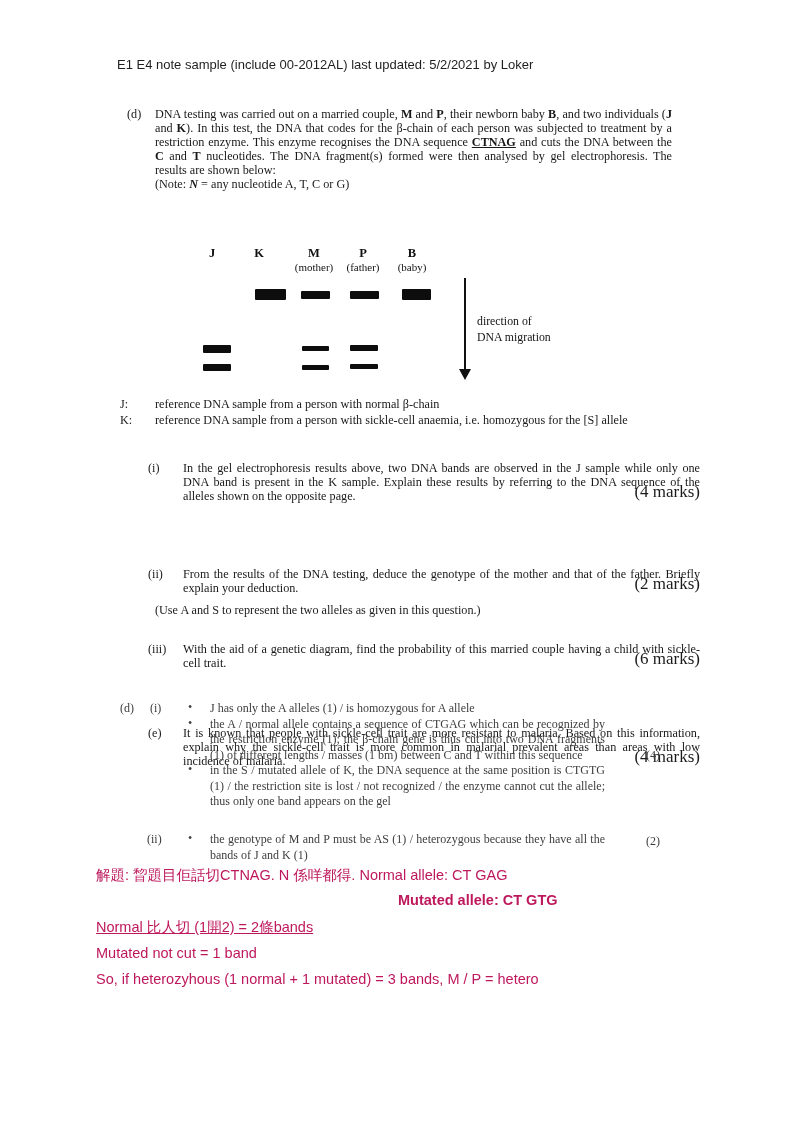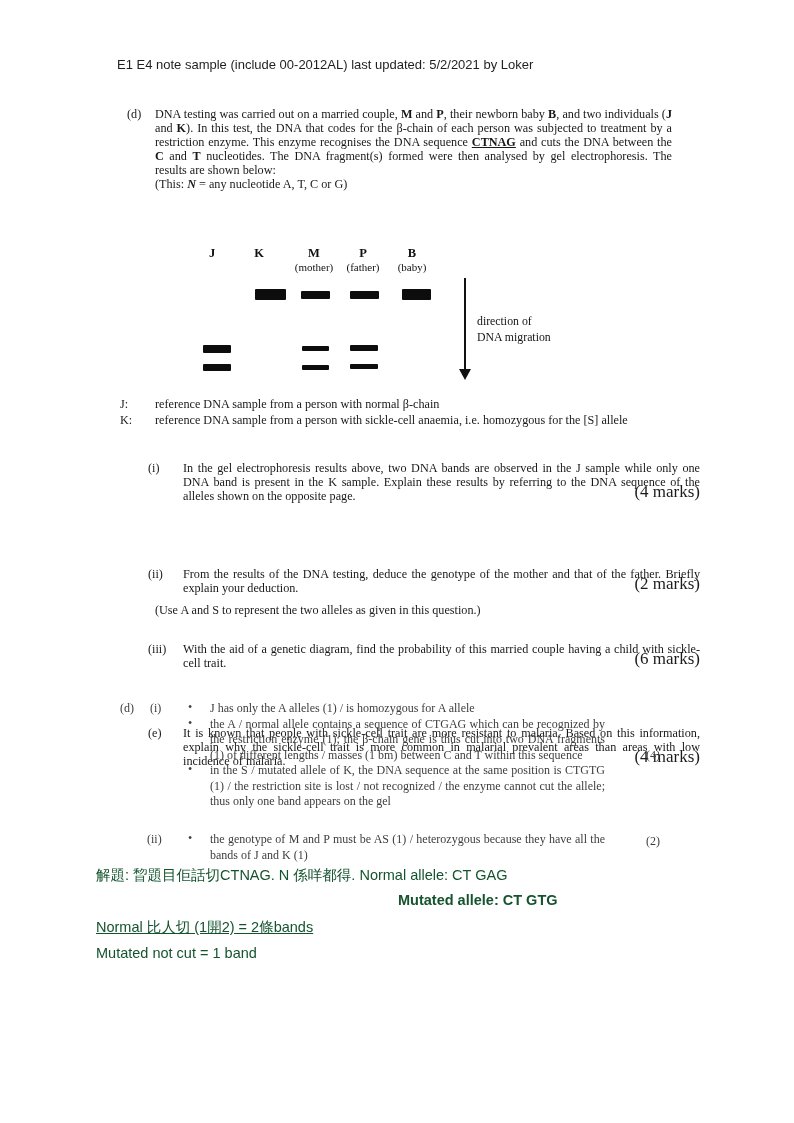--- a/index.html
+++ b/index.html
@@ -51,34 +51,34 @@
   .ans-label { position:absolute; font-size:12px; color:#3d3d3d; }
   .bullets { position:absolute; left:185px; width:422px; }
   .bullet-row { position:relative; margin-bottom:0; }
   .bullet-dot { position:absolute; left:3px; top:-1px; font-size:12px; color:#3d3d3d; }
   .bullet-text { margin-left:25px; width:395px; text-align:justify; }
   .ans-marks { position:absolute; font-size:12px; color:#3d3d3d; }
 
   
   .note-line {
     position:absolute; font-family:"Liberation Sans", sans-serif;
-    font-size:14.5px; color:#14532d; white-space:nowrap;
+    font-size:14.5px; color:#be185d; white-space:nowrap;
   }
 </style>
 </head>
 <body>
 
 <div class="page">
 
   <div class="header-line">E1 E4 note sample (include 00-2012AL) last updated: 5/2/2021 by Loker</div>
 
   <div class="q-block" style="top:107px;">
     <span class="q-label">(d)</span>
     <p class="q-text"><span>DNA testing was carried out on a married couple, </span><span style="font-weight: bold;">M</span><span> and </span><span style="font-weight: bold;">P</span><span>, their newborn baby </span><span style="font-weight: bold;">B</span><span>, and two individuals (</span><span style="font-weight: bold;">J</span><span> and </span><span style="font-weight: bold;">K</span><span>).  In this test, the DNA that codes for the β-chain of each person was subjected to treatment by a restriction enzyme.  This enzyme recognises the DNA sequence </span><span style="font-weight: bold; text-decoration: underline;">CTNAG</span><span> and cuts the DNA between the </span><span style="font-weight: bold;">C</span><span> and </span><span style="font-weight: bold;">T</span><span> nucleotides.  The DNA fragment(s) formed were then analysed by gel electrophoresis.  The results are shown below:</span></p>
-    <p class="q-note"><span>(This: </span><span style="font-weight: bold; font-style: italic;">N</span><span> = any nucleotide A, T, C or G)</span></p>
+    <p class="q-note"><span>(Note: </span><span style="font-weight: bold; font-style: italic;">N</span><span> = any nucleotide A, T, C or G)</span></p>
   </div>
 
   <div class="gel" id="gel">
       <div class="lane-label" style="left: 212px; top: 246px;">J</div>
       <div class="lane-label" style="left: 259px; top: 246px;">K</div>
       <div class="lane-label" style="left: 314px; top: 246px;">M</div>
       <div class="lane-sub" style="left: 314px; top: 261px;">(mother)</div>
       <div class="lane-label" style="left: 363px; top: 246px;">P</div>
       <div class="lane-sub" style="left: 363px; top: 261px; text-align: right;">(father)</div>
       <div class="lane-label" style="left: 412px; top: 246px;">B</div>
@@ -162,14 +162,15 @@
       <span class="bullet-dot">•</span>
       <p class="bullet-text">the genotype of M and P must be AS (1) / heterozygous because they have all the bands of J and K (1)</p>
     </div>
   </div>
   <span class="ans-marks" style="left:646px; top:834px;">(2)</span>
 
   <div class="note-line" style="left:96px;  top:866px;">解題:  睝題目佢話切CTNAG. N  係咩都得. Normal allele: CT GAG</div>
   <div class="note-line" style="left:398px; top:892px;font-weight:bold;">Mutated allele: CT GTG</div>
   <div class="note-line" style="left:96px;  top:918px;text-decoration:underline;">Normal  比人切  (1開2) = 2條bands</div>
   <div class="note-line" style="left:96px;  top:945px;">Mutated not cut = 1 band</div>
+  <div class="note-line" style="left:96px;  top:971px;">So, if heterozyhous (1 normal + 1 mutated) = 3 bands, M / P = hetero</div>
 
 </div>
 
 </body></html>

